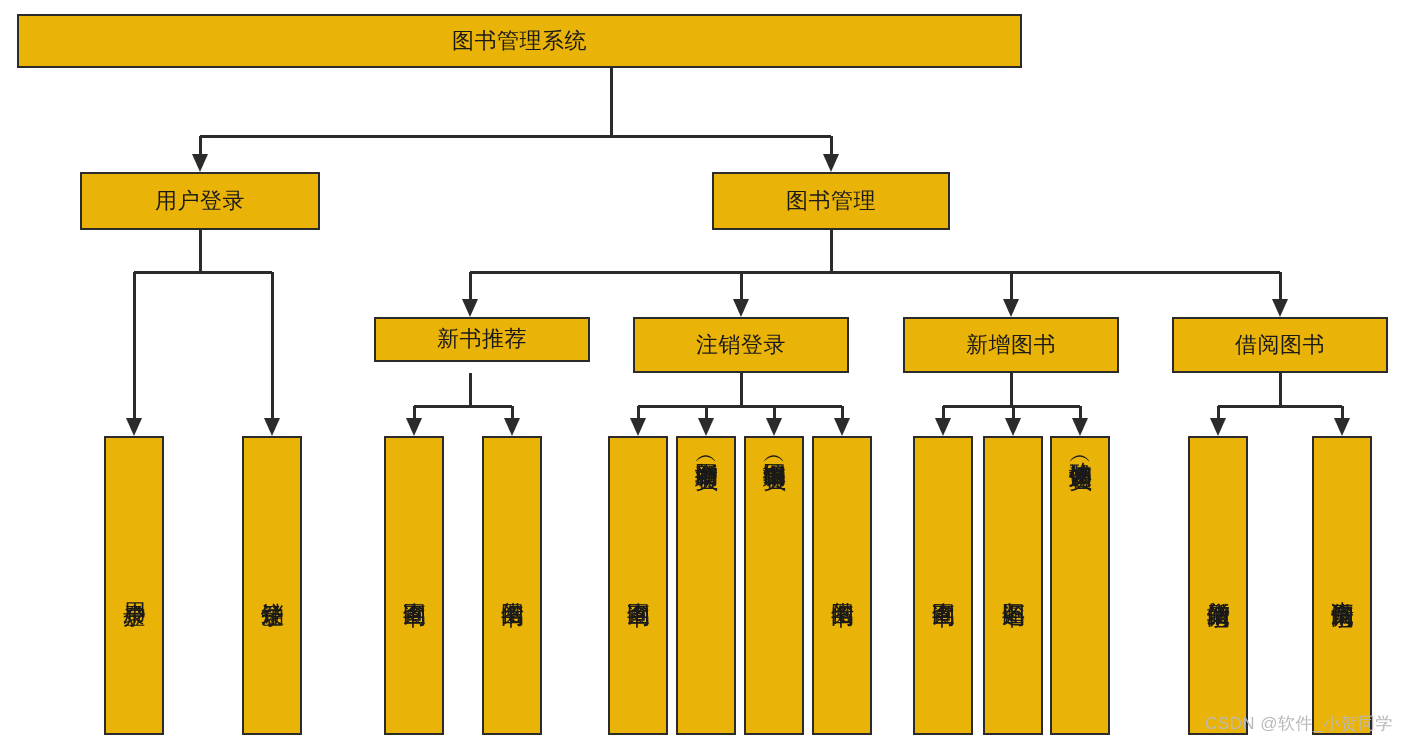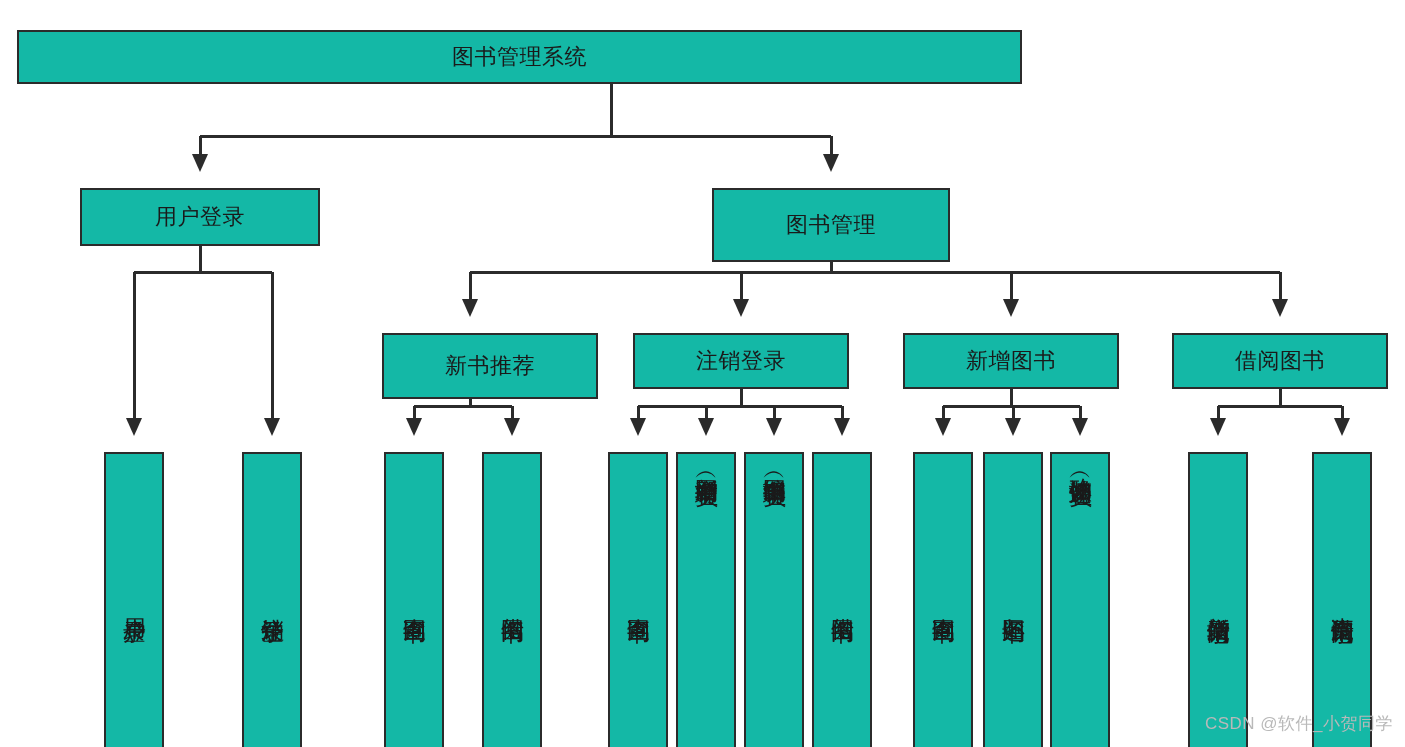--- a/index.html
+++ b/index.html
@@ -12,26 +12,25 @@
     width: 1405px;
     height: 747px;
     background: #ffffff;
     overflow: hidden;
     font-family: "Liberation Sans", "DejaVu Sans", sans-serif;
   }
   .node {
     position: absolute;
     box-sizing: border-box;
     border: 2px solid #2b2b2b;
-    background: #14b8a6;
+    background: #eab308;
     display: flex;
     align-items: center;
     justify-content: center;
     color: #1a1a1a;
-    margin-top: 16px;
   }
   .node-h .label {
     font-size: 22px;
     line-height: 1.2;
     letter-spacing: 0.5px;
     white-space: nowrap;
   }
   .node-v {
     align-items: flex-start;
     padding-top: 6px;
@@ -131,24 +130,24 @@
       <div class="conn conn-v" style="left: 1340.5px; top: 406px; height: 12px;"></div>
       <div class="arrow" style="left: 1334px; top: 418px;"></div>
     </div>
   <div id="nodes">
       <div class="node node-h" style="left: 17px; top: 14px; width: 1005px; height: 54px;">
         <span class="label">图书管理系统</span>
       </div>
       <div class="node node-h" style="left: 80px; top: 172px; width: 240px; height: 58px;">
         <span class="label">用户登录</span>
       </div>
-      <div class="node node-h" style="left: 712px; top: 172px; width: 238px; height: 74px;">
+      <div class="node node-h" style="left: 712px; top: 172px; width: 238px; height: 58px;">
         <span class="label">图书管理</span>
       </div>
-      <div class="node node-h" style="left: 382px; top: 317px; width: 216px; height: 66px;">
+      <div class="node node-h" style="left: 374px; top: 317px; width: 216px; height: 45px;">
         <span class="label">新书推荐</span>
       </div>
       <div class="node node-h" style="left: 633px; top: 317px; width: 216px; height: 56px;">
         <span class="label">注销登录</span>
       </div>
       <div class="node node-h" style="left: 903px; top: 317px; width: 216px; height: 56px;">
         <span class="label">新增图书</span>
       </div>
       <div class="node node-h" style="left: 1172px; top: 317px; width: 216px; height: 56px;">
         <span class="label">借阅图书</span>

